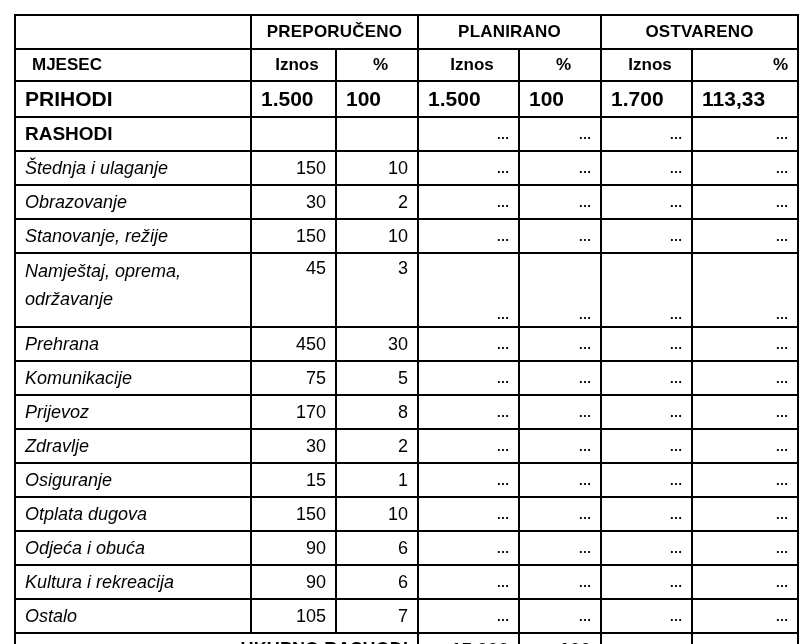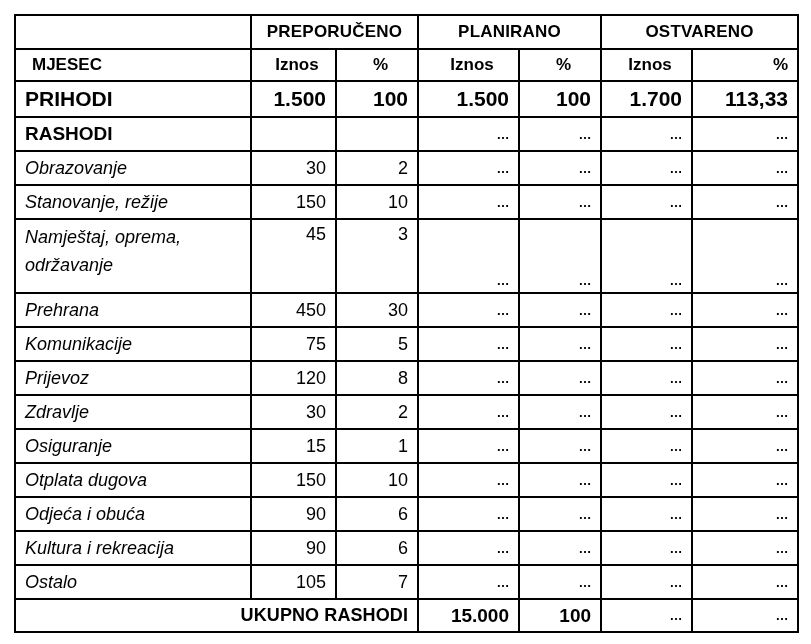--- a/index.html
+++ b/index.html
@@ -72,21 +72,21 @@
   td.h-num.ctr { text-align: center; }
 
   
   tr.prihodi td {
     font-weight: bold;
     font-size: 21px;
     height: 34px;
     border-radius: 11px;
   }
   tr.prihodi td.label { text-align: left; }
-  tr.prihodi td.num   { text-align: right; }
+  tr.prihodi td.num   { }
 
   
   tr.rashodi-head td.label {
     font-weight: bold;
     font-size: 19px;
     text-align: left;
   }
 
   
   tr.item td.label {
@@ -186,20 +186,29 @@
         <td class="num"></td>
         <td class="dots">…</td>
         <td class="dots">…</td>
         <td class="dots">…</td>
         <td class="dots">…</td>
       </tr>
 
       </tbody>
       <tbody id="expense-rows-host">
         <tr class="item">
+          <td class="label">Štednja i ulaganje</td>
+          <td class="num">150</td>
+          <td class="num">10</td>
+          <td class="dots">…</td>
+          <td class="dots">…</td>
+          <td class="dots">…</td>
+          <td class="dots">…</td>
+        </tr>
+        <tr class="item">
           <td class="label">Obrazovanje</td>
           <td class="num">30</td>
           <td class="num">2</td>
           <td class="dots">…</td>
           <td class="dots">…</td>
           <td class="dots">…</td>
           <td class="dots">…</td>
         </tr>
         <tr class="item">
           <td class="label">Stanovanje, režije</td>
@@ -232,21 +241,21 @@
           <td class="label">Komunikacije</td>
           <td class="num">75</td>
           <td class="num">5</td>
           <td class="dots">…</td>
           <td class="dots">…</td>
           <td class="dots">…</td>
           <td class="dots">…</td>
         </tr>
         <tr class="item">
           <td class="label">Prijevoz</td>
-          <td class="num">120</td>
+          <td class="num">170</td>
           <td class="num">8</td>
           <td class="dots">…</td>
           <td class="dots">…</td>
           <td class="dots">…</td>
           <td class="dots">…</td>
         </tr>
         <tr class="item">
           <td class="label">Zdravlje</td>
           <td class="num">30</td>
           <td class="num">2</td>

